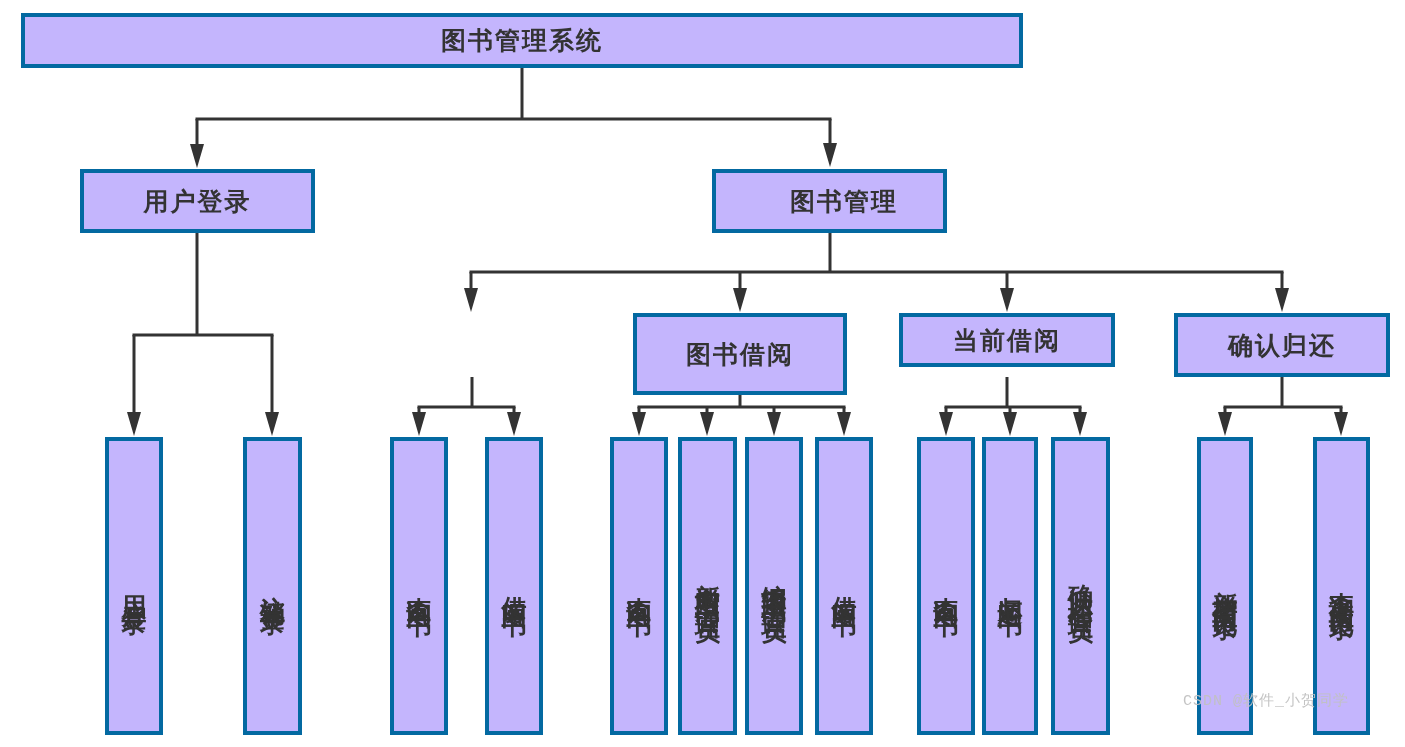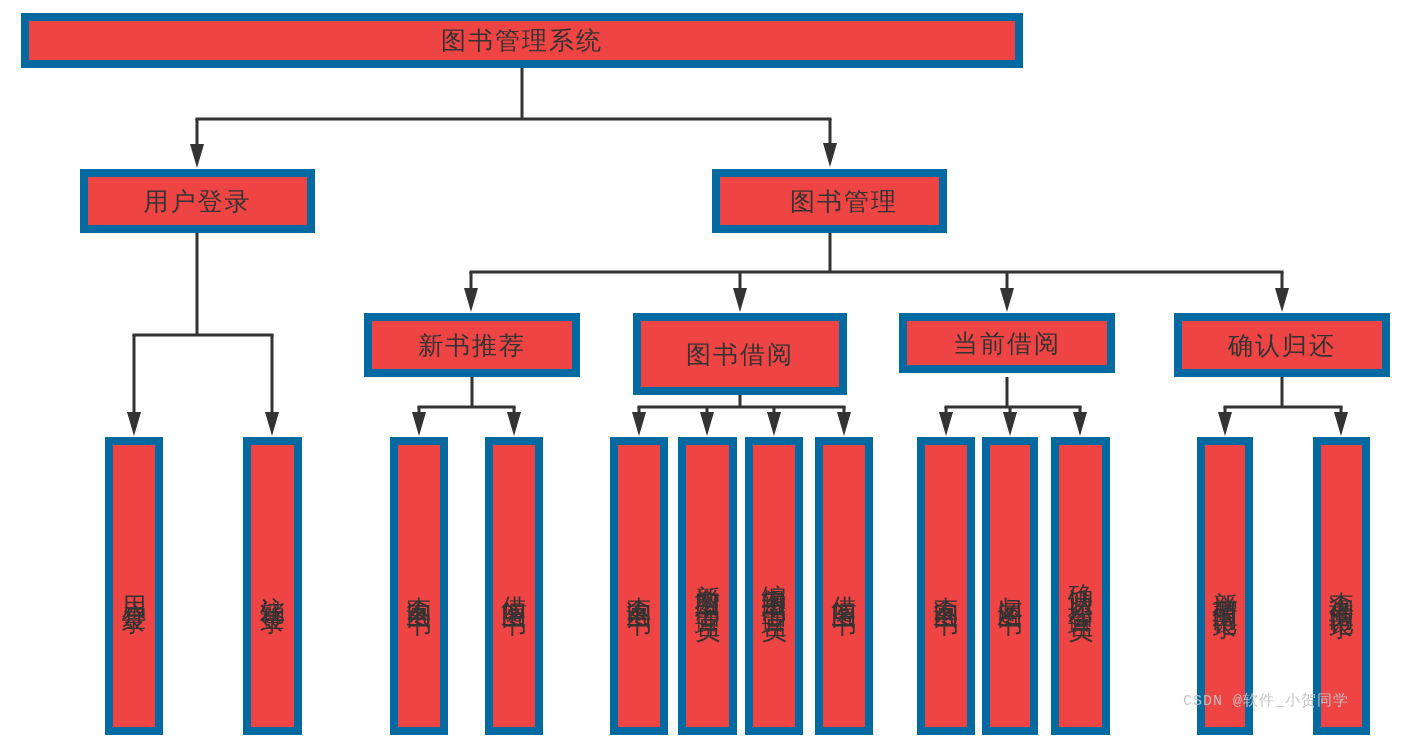--- a/index.html
+++ b/index.html
@@ -11,26 +11,27 @@
     color:#333333;
     overflow:hidden;
   }
   .connector-layer {
     position:absolute; left:0; top:0; width:1405px; height:747px;
     pointer-events:none;
   }
   .node {
     position:absolute;
     box-sizing:border-box;
-    border:8px solid #0369a1;
-    background:#ef4444;
+    border:4px solid #0369a1;
+    background:#c4b5fd;
     display:flex; align-items:center; justify-content:center;
     font-size:25px;
     line-height:1;
     white-space:nowrap;
+    font-weight:bold;
   }
   .node.h { letter-spacing:2px; }
   .node.v {
     writing-mode:vertical-rl;
     text-orientation:mixed;
     letter-spacing:5px;
     white-space:normal;
   }
   .watermark {
     position:absolute;
@@ -112,23 +113,22 @@
       <path d="M1218,412 L1232,412 L1225,436 Z"></path>
       <path d="M1334,412 L1348,412 L1341,436 Z"></path>
     </g>
   </svg>
 
   <div class="node h" style="left:21px; top:13px; width:1002px; height:55px;">图书管理系统</div>
 
   <div class="node h" style="left:80px; top:169px; width:235px; height:64px;">用户登录</div>
   <div class="node h" style="left:712px; top:169px; width:235px; height:64px;padding-left:29px;">图书管理</div>
 
-  <div class="node h" style="left:364px; top:313px; width:216px; height:64px;">新书推荐</div>
   <div class="node h" style="left:633px; top:313px; width:214px; height:82px;">图书借阅</div>
-  <div class="node h" style="left:899px; top:313px; width:216px; height:60px;">当前借阅</div>
+  <div class="node h" style="left:899px; top:313px; width:216px; height:54px;">当前借阅</div>
   <div class="node h" style="left:1174px; top:313px; width:216px; height:64px;">确认归还</div>
 
   <div class="node v" style="left:105px; top:437px; width:58px; height:298px;">用户登录</div>
   <div class="node v" style="left:243px; top:437px; width:59px; height:298px;">注销登录</div>
 
   <div class="node v" style="left:390px; top:437px; width:58px; height:298px;">查询图书</div>
   <div class="node v" style="left:485px; top:437px; width:58px; height:298px;">借阅图书</div>
 
   <div class="node v" style="left:610px; top:437px; width:58px; height:298px;">查询图书</div>
   <div class="node v" style="left:678px; top:437px; width:59px; height:298px;">新增图书（管理员）</div>

